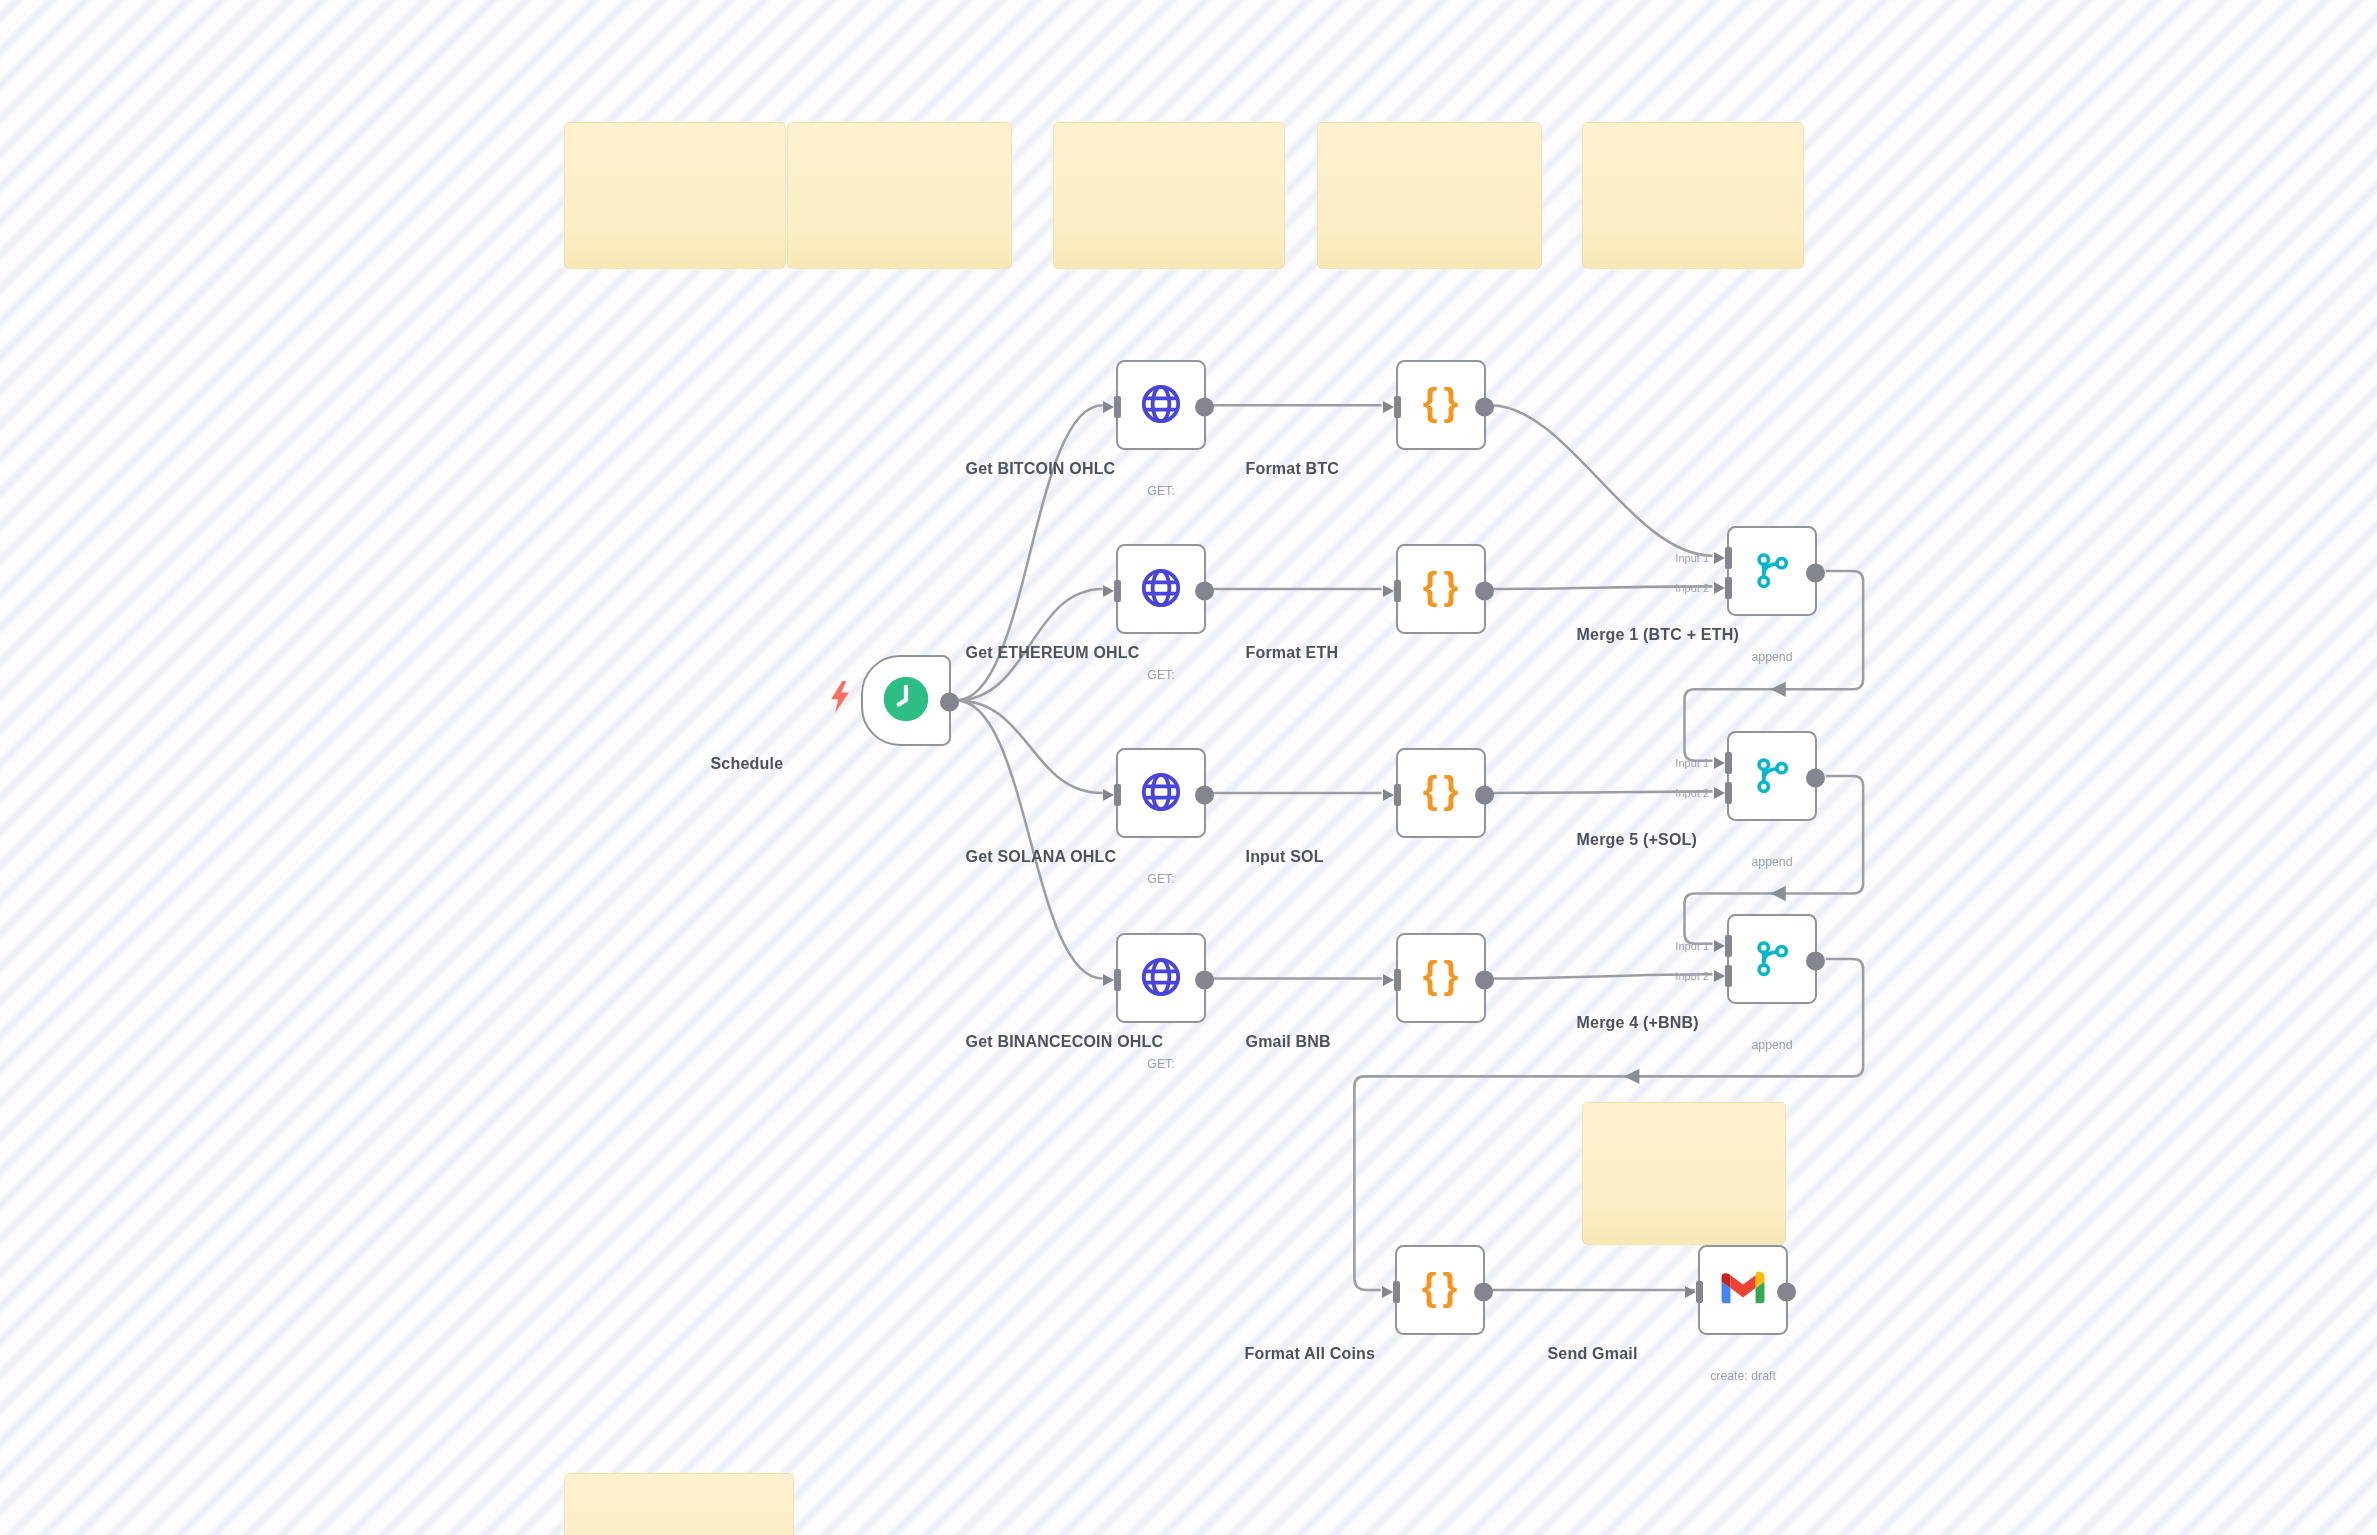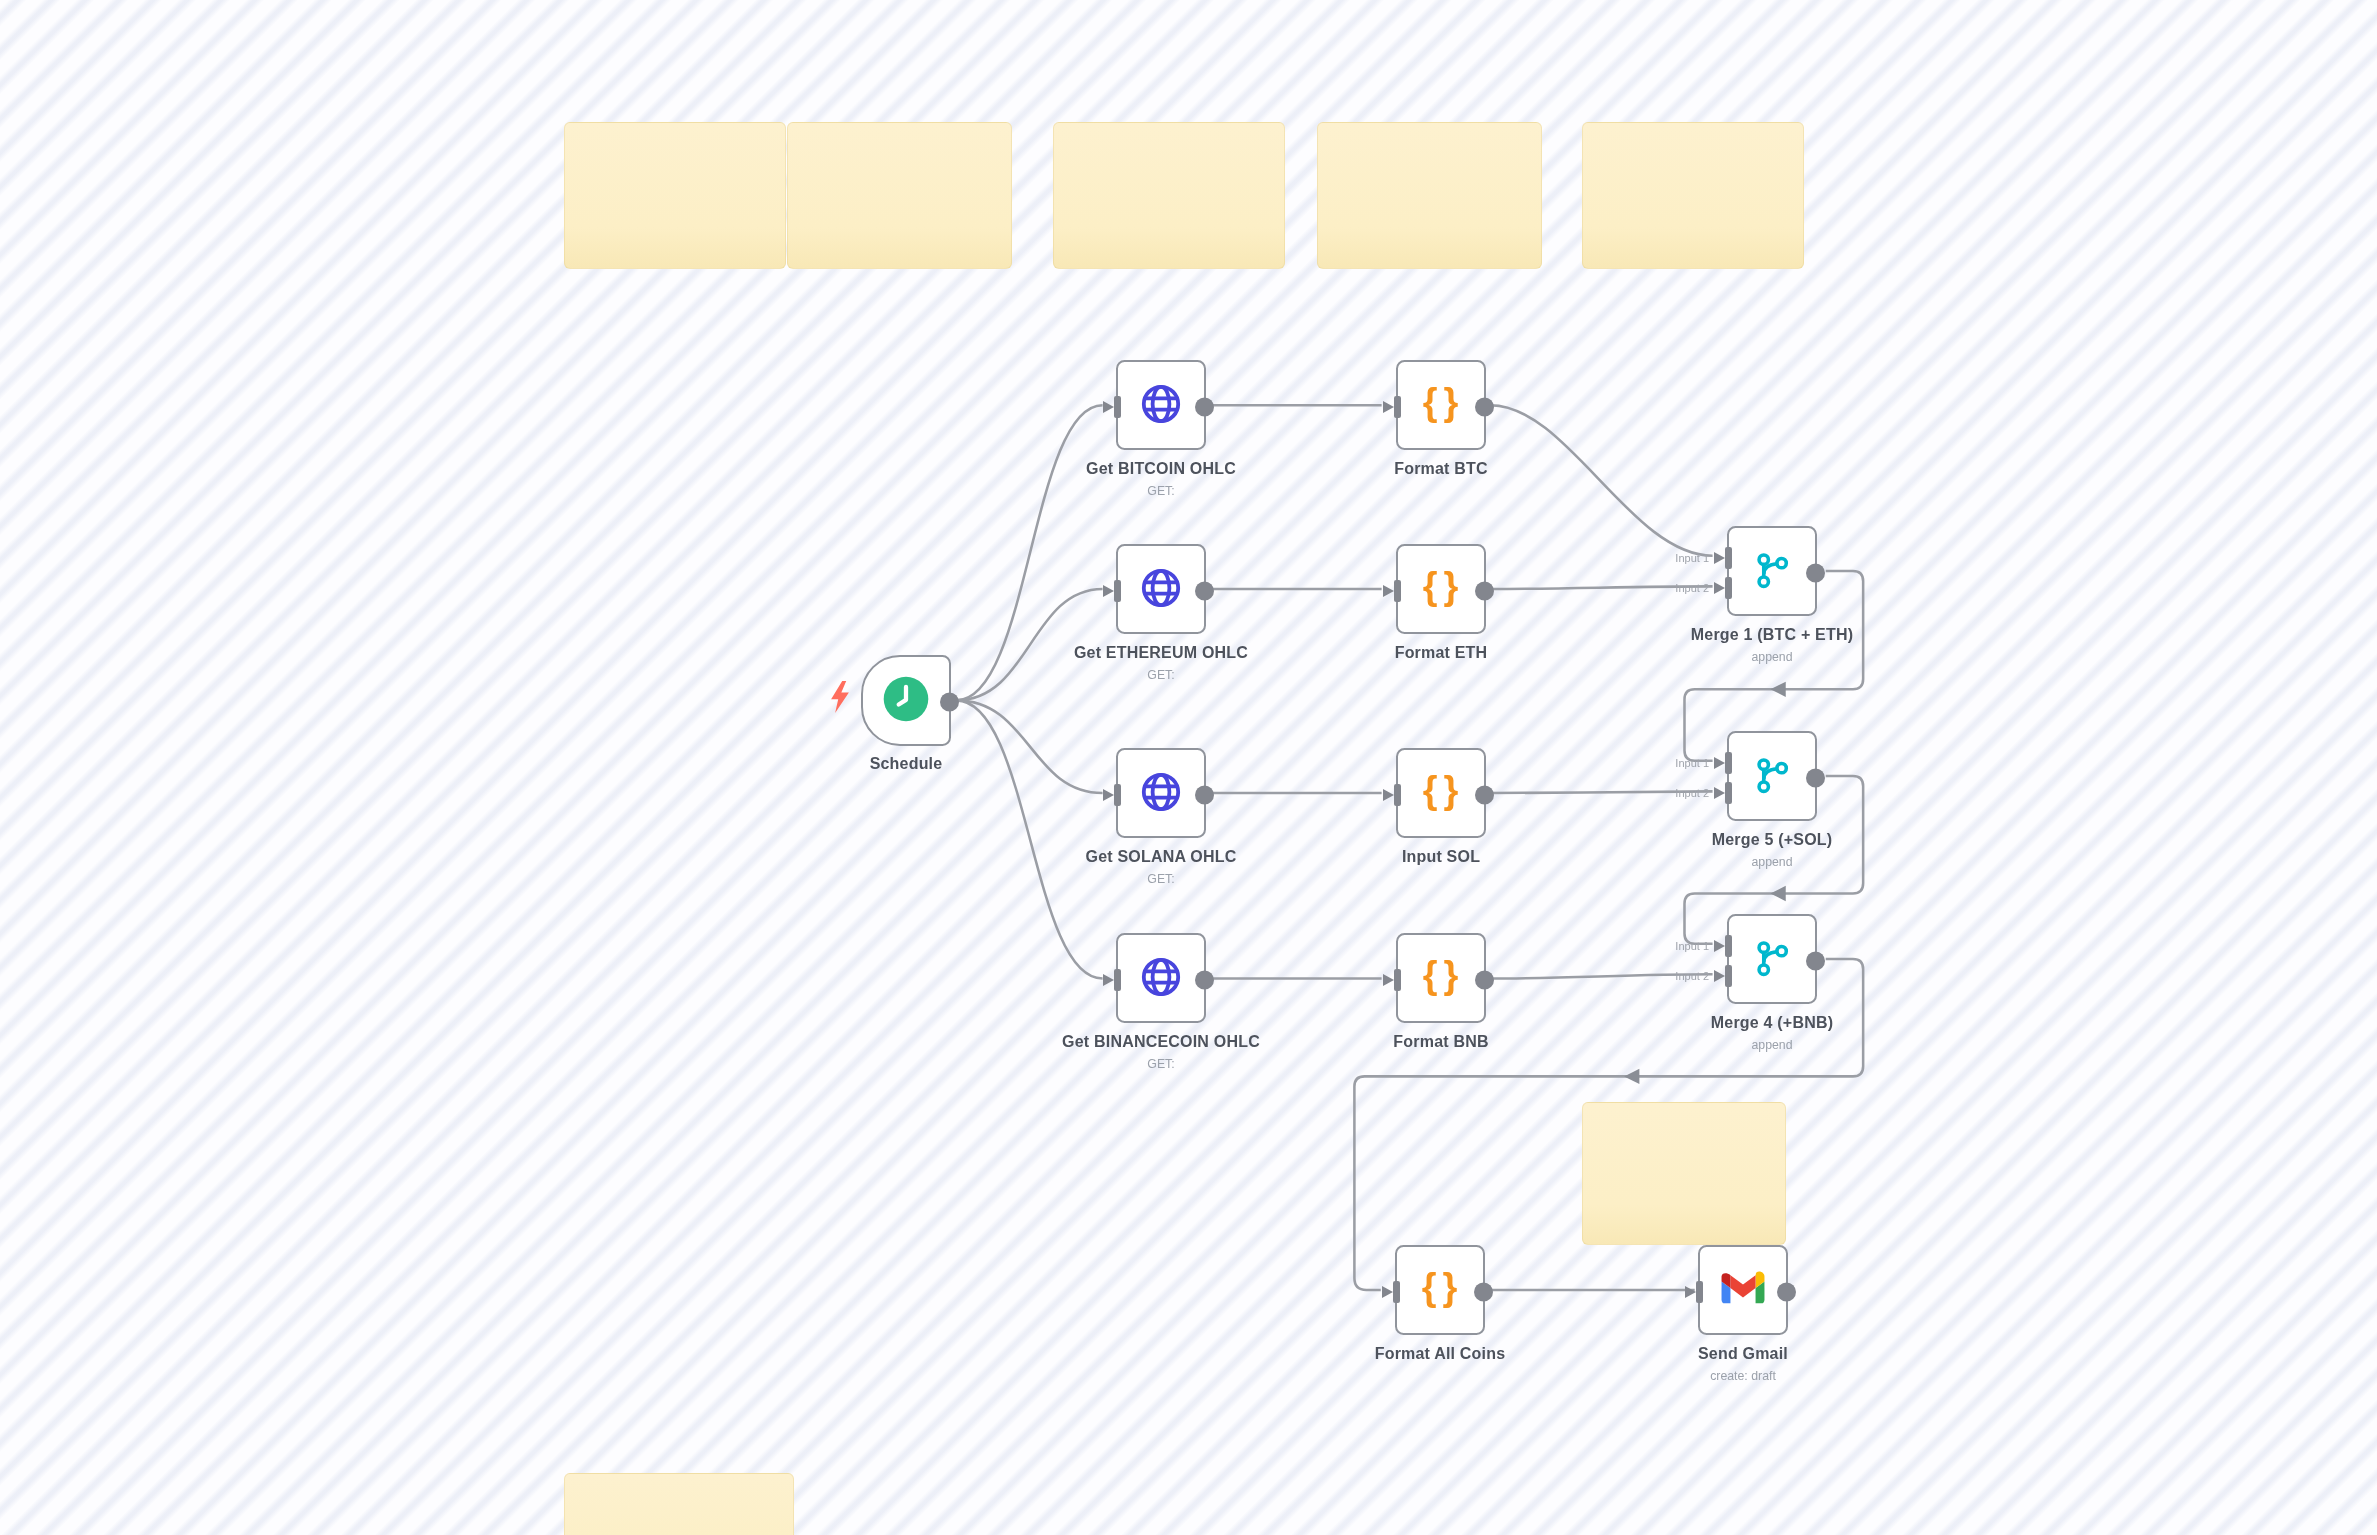--- a/index.html
+++ b/index.html
@@ -27,21 +27,21 @@
 
   .node{position:absolute;width:90px;z-index:3;}
   .nbox{
     position:relative;width:90px;height:90px;background:#ffffff;
     border:2.1px solid #90949c;border-radius:8.5px;box-sizing:border-box;
     display:flex;align-items:center;justify-content:center;
   }
   .node.trigger .nbox{height:91px;border-radius:39px 8.5px 8.5px 39px;}
   .nlabel{
     position:absolute;top:100px;left:45px;transform:translateX(-50%);
-    width:391px;text-align:center;font-size:16px;font-weight:700;
+    width:391px;font-size:16px;font-weight:700;
     color:#4d525c;letter-spacing:0.2px;
   }
   .nsub{
     position:absolute;top:124px;left:45px;transform:translateX(-50%);
     width:255px;text-align:center;font-size:12.3px;font-weight:400;color:#9ba1ab;
   }
   .braces{font-size:38px;font-weight:700;color:#f6941e;letter-spacing:6px;
     margin-top:-6.8px;margin-left:5.1px;line-height:1;}
 
   .out-dot{
@@ -268,21 +268,21 @@
     <div class="nsub">GET:</div>
   </div>
 
   <div class="node" style="left:1396px;top:933px;">
     <div class="nbox">
       <span class="braces">{}</span>
       <span class="in-tri" style="top:45px;"></span>
       <span class="in-bar" style="top:45px;"></span>
       <span class="out-dot" style="top:45px;"></span>
     </div>
-    <div class="nlabel">Format BNB</div>
+    <div class="nlabel">Gmail BNB</div>
   </div>
 
   <div class="node" style="left:1727px;top:914px;">
     <div class="nbox">
       <span>
         <svg width="44" height="44" viewBox="0 0 32 32" fill="none" stroke="#00b7cd" stroke-width="2.6">
           <path d="M10 12v9"></path>
             <path d="M10 19c0-4.5 4-7 9.6-7.6"></path>
           <circle cx="10" cy="8.5" r="3.4" fill="#ffffff"></circle>
           <circle cx="10" cy="24.5" r="3.4" fill="#ffffff"></circle>

